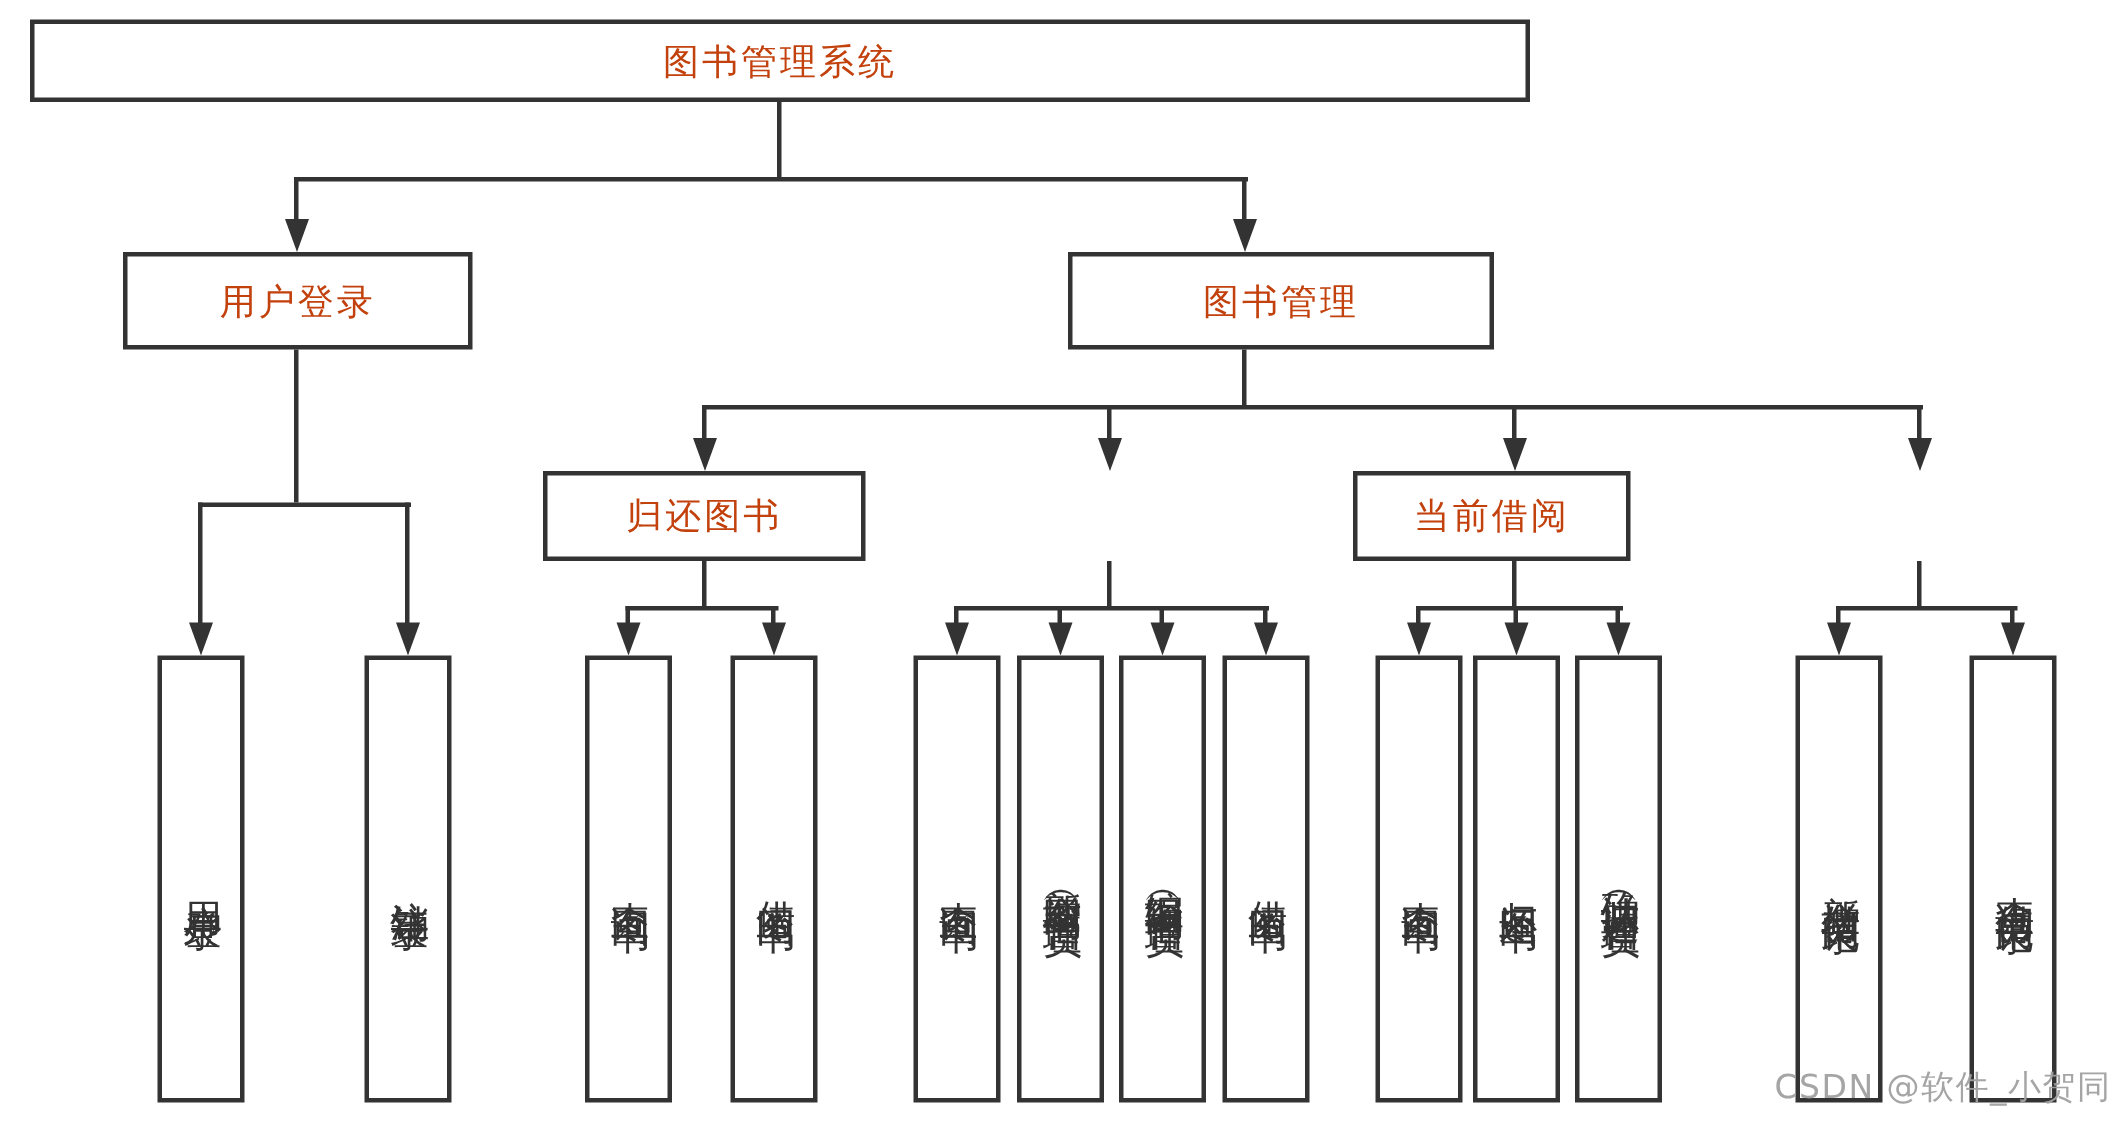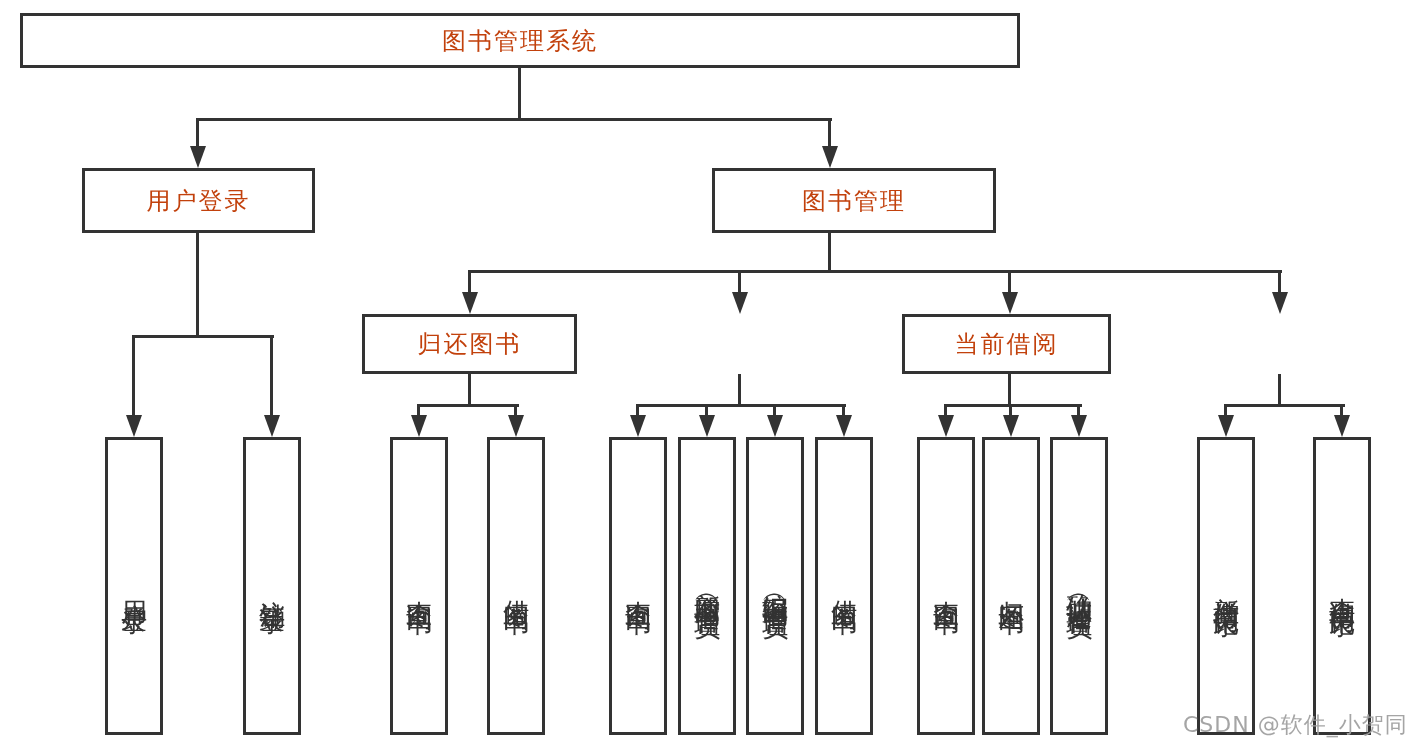--- a/index.html
+++ b/index.html
@@ -80,21 +80,21 @@
     <div class="arrow" style="left:732px;top:292px;"></div>
     <div class="vl" style="left:1008px;top:270px;height:24px;"></div>
     <div class="arrow" style="left:1002px;top:292px;"></div>
     <div class="vl" style="left:1278px;top:270px;height:24px;"></div>
     <div class="arrow" style="left:1272px;top:292px;"></div>
   </div>
 
   <div class="node" style="left:362px;top:314px;width:215px;height:60px;">
     <span>归还图书</span>
   </div>
-  <div class="node" style="left:902px;top:314px;width:209px;height:60px;">
+  <div class="node" style="left:902px;top:314px;width:185px;height:60px;">
     <span>当前借阅</span>
   </div>
 
   <div>
     <div class="vl" style="left:468px;top:374px;height:30px;"></div>
     <div class="hl" style="left:417px;top:404px;width:102px;"></div>
     <div class="vl" style="left:417px;top:404px;height:13px;"></div>
     <div class="arrow" style="left:411px;top:415px;"></div>
     <div class="vl" style="left:514px;top:404px;height:13px;"></div>
     <div class="arrow" style="left:508px;top:415px;"></div>

